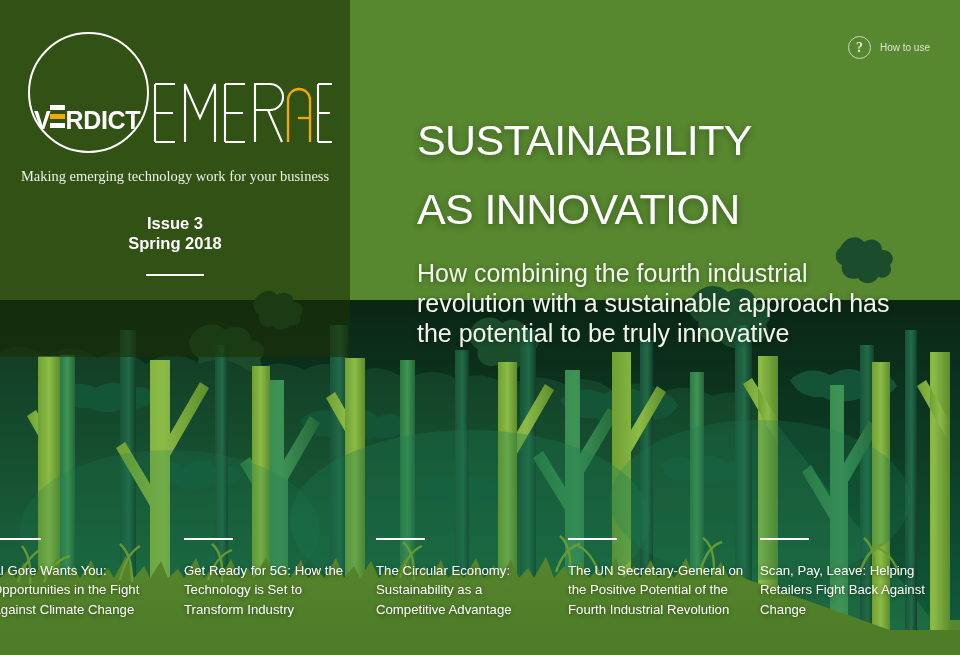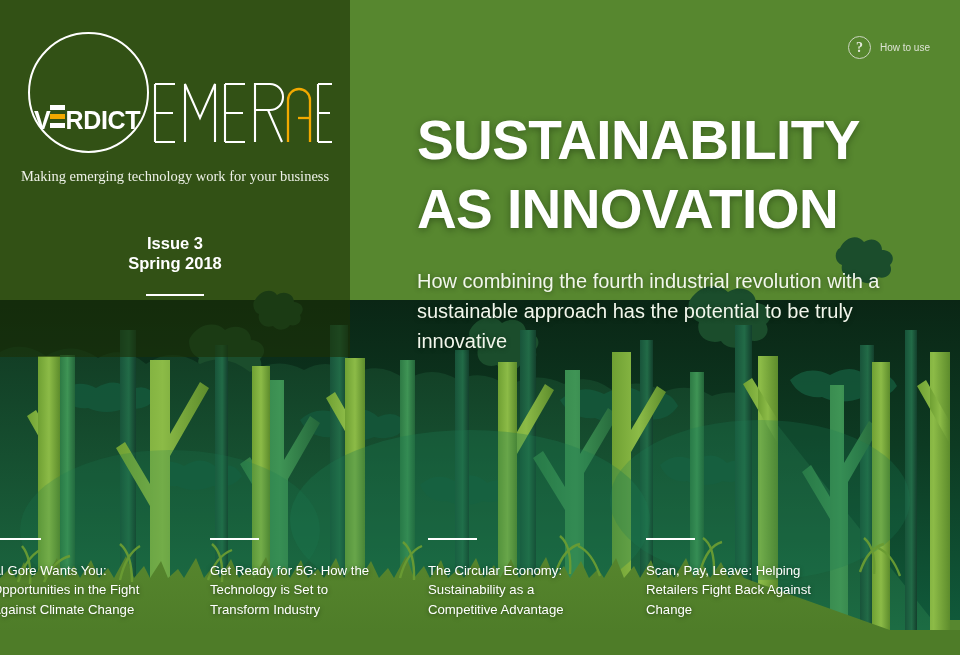--- a/index.html
+++ b/index.html
@@ -47,21 +47,21 @@
   #verdict-e i.b3 { top:19px; height:5px; }
   #emerge-mark {
     position:absolute; left:152px; top:56px;
     width:180px; height:70px;
   }
   #tagline {
     font-family:"Liberation Serif", serif;
     font-size:14.5px; color:#eef1e8;
     margin-top:-4px;
   }
-  #issue-block { margin-top:48px; color:#ffffff; }
+  #issue-block { margin-top:28px; color:#ffffff; }
   #issue-block .line { font-size:16.5px; font-weight:bold; line-height:20px; }
   #issue-rule {
     width:58px; height:2px; background:#ffffff;
     margin:21px auto 0;
   }
 
   
   #howto {
     position:absolute; right:30px; top:36px; z-index:9;
     display:flex; align-items:center; gap:9px;
@@ -73,38 +73,38 @@
     display:flex; align-items:center; justify-content:center;
     font-size:14px; font-weight:bold; color:#e4e9dc;
     font-family:"Liberation Serif", serif;
     line-height:1;
   }
   #howto-label { font-size:10px; color:#dde3d4; }
 
   
   #hero { position:absolute; left:417px; top:106px; width:530px; z-index:6; }
   #hero h1 {
-    color:#ffffff; font-size:55px; line-height:69px;
-    font-weight:bold; letter-spacing:-0.6px;
+    color:#ffffff; font-size:43px; line-height:69px;
+    font-weight:normal; letter-spacing:-0.6px;
     text-shadow:0 2px 7px rgba(10,28,4,0.40);
   }
   #hero p {
-    margin-top:22px;
-    color:#f2f6ec; font-size:20px; line-height:30px;
+    margin-top:14px;
+    color:#f2f6ec; font-size:25px; line-height:30px;
     max-width:505px;
     text-shadow:0 1px 5px rgba(10,28,4,0.45);
   }
 
   
   #articles {
     position:absolute; left:0; bottom:0; width:960px; height:130px;
     display:flex; z-index:7;
   }
   .card {
-    width:192px; padding:0 18px 0 0; position:relative; cursor:pointer;margin-left:26px;
+    width:192px; padding:0 18px 0 0; position:relative; cursor:pointer;
   }
   .card:nth-child(1) { margin-left:-8px; }
   .card .rule {
     position:absolute; top:13px; left:0; width:49px; height:2px; background:#ffffff;
   }
   .card .ttl {
     position:absolute; top:36px; left:0; right:14px;
     color:#ffffff; font-size:13.2px; line-height:19.4px;
     text-shadow:0 1px 4px rgba(8,24,4,0.5);
   }
@@ -331,17 +331,21 @@
     <div class="card">
       <div class="rule"></div>
       <div class="ttl">Get Ready for 5G: How the Technology is Set to Transform Industry</div>
     </div>
     <div class="card">
       <div class="rule"></div>
       <div class="ttl">The Circular Economy: Sustainability as a Competitive Advantage</div>
     </div>
     <div class="card">
       <div class="rule"></div>
+      <div class="ttl">The UN Secretary-General on the Positive Potential of the Fourth Industrial Revolution</div>
+    </div>
+    <div class="card">
+      <div class="rule"></div>
       <div class="ttl">Scan, Pay, Leave:  Helping Retailers Fight Back Against Change</div>
     </div>
   </div>
 
 </div>
 
 </body></html>

